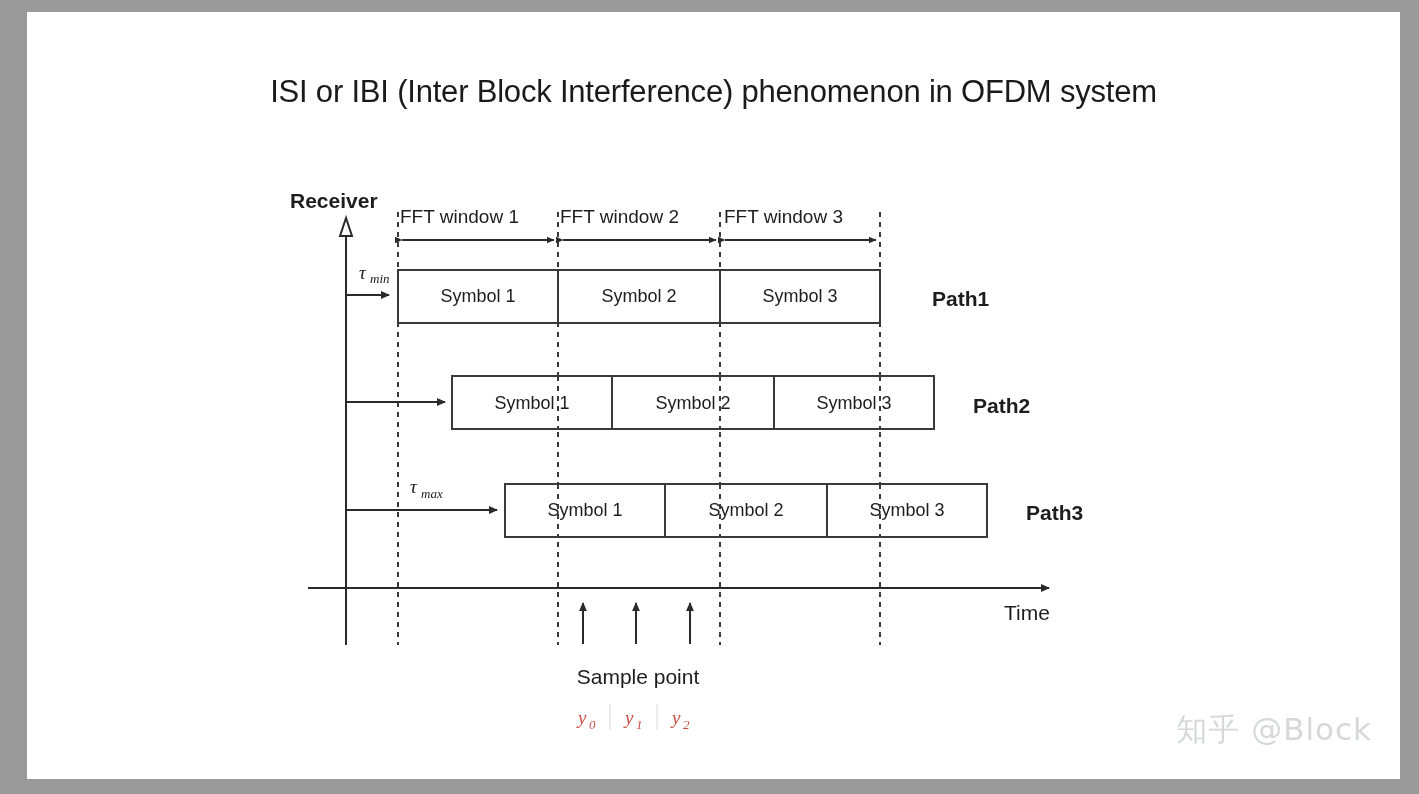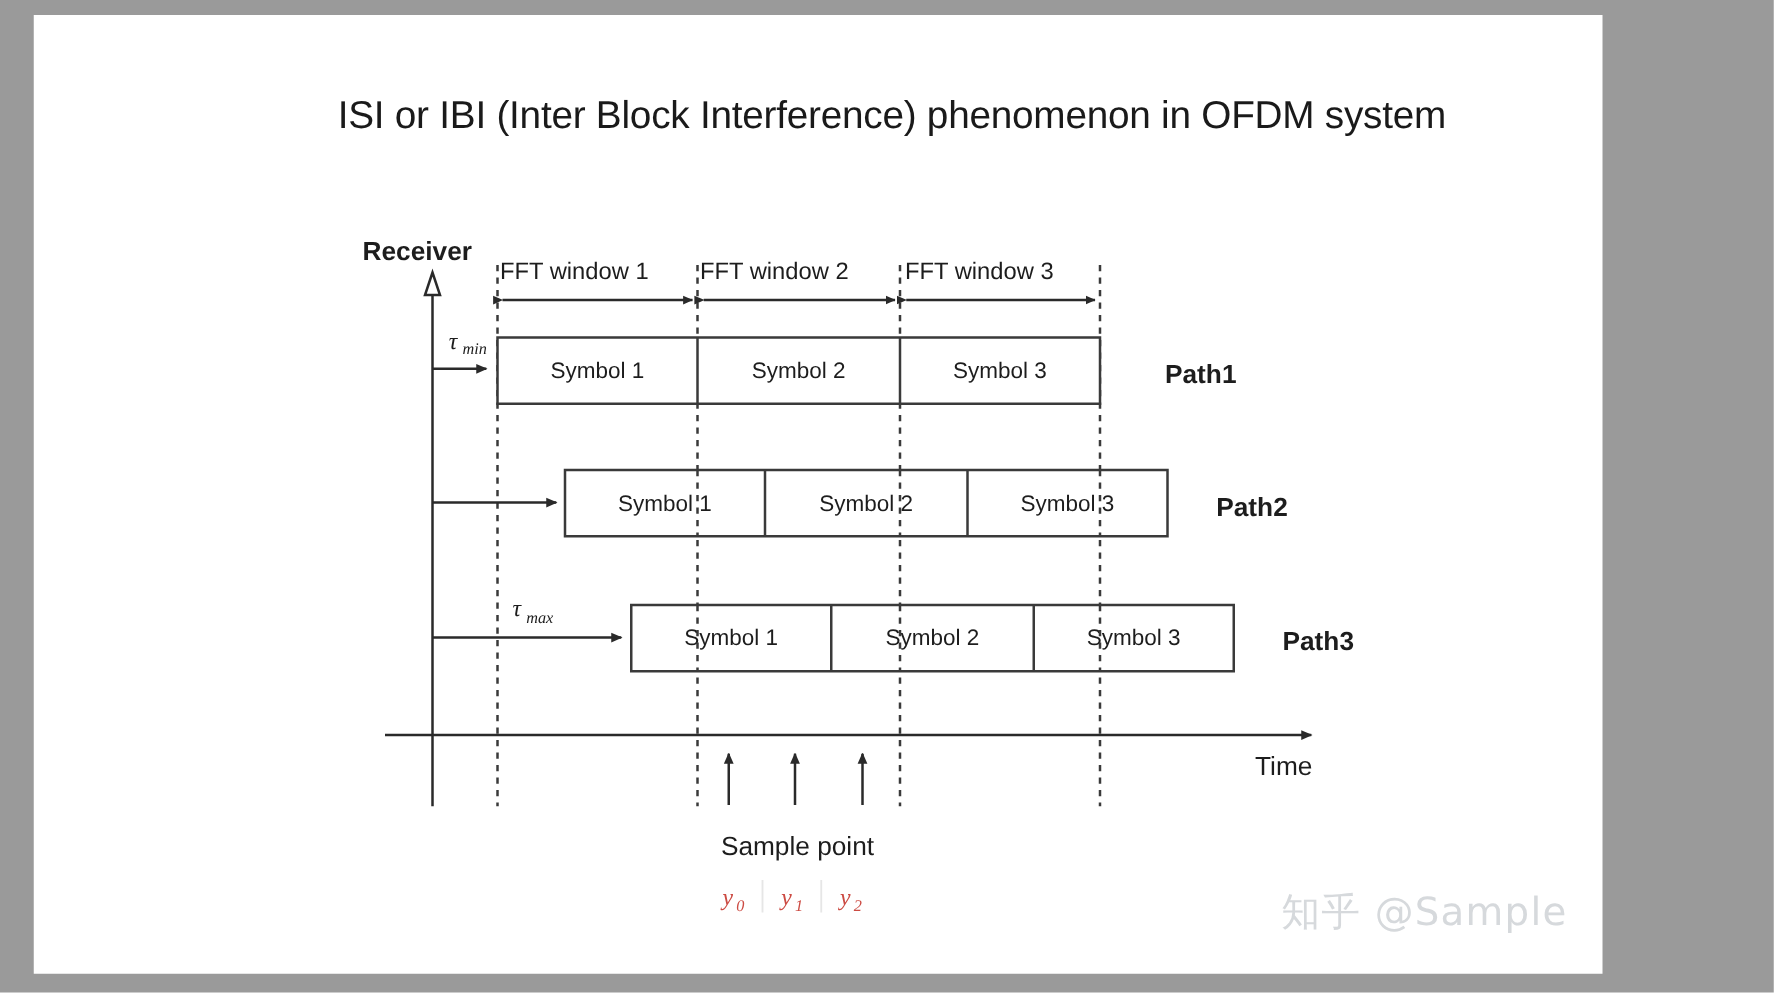--- a/index.html
+++ b/index.html
@@ -16,21 +16,21 @@
   #root {
     position: relative;
     width: 1419px;
     height: 794px;
     background: #9a9a9a;
   }
   #slide {
     position: absolute;
     left: 27px;
     top: 12px;
-    width: 1255px;
+    width: 1373px;
     height: 767px;
     background: #ffffff;
   }
   #title {
     position: absolute;
     left: 0;
     top: 62px;
     width: 1373px;
     text-align: center;
     font-size: 31px;
@@ -175,16 +175,16 @@
 
         <text class="t-y" x="598" y="712">y</text>
         <text class="t-y-sub" x="609" y="717">1</text>
 
         <text class="t-y" x="645" y="712">y</text>
         <text class="t-y-sub" x="656" y="717">2</text>
       </g>
 
     </svg>
 
-    <div class="wm">知乎 @Sample</div>
+    <div class="wm">知乎 @Block</div>
 
   </div>
 </div>
 
 </body></html>

